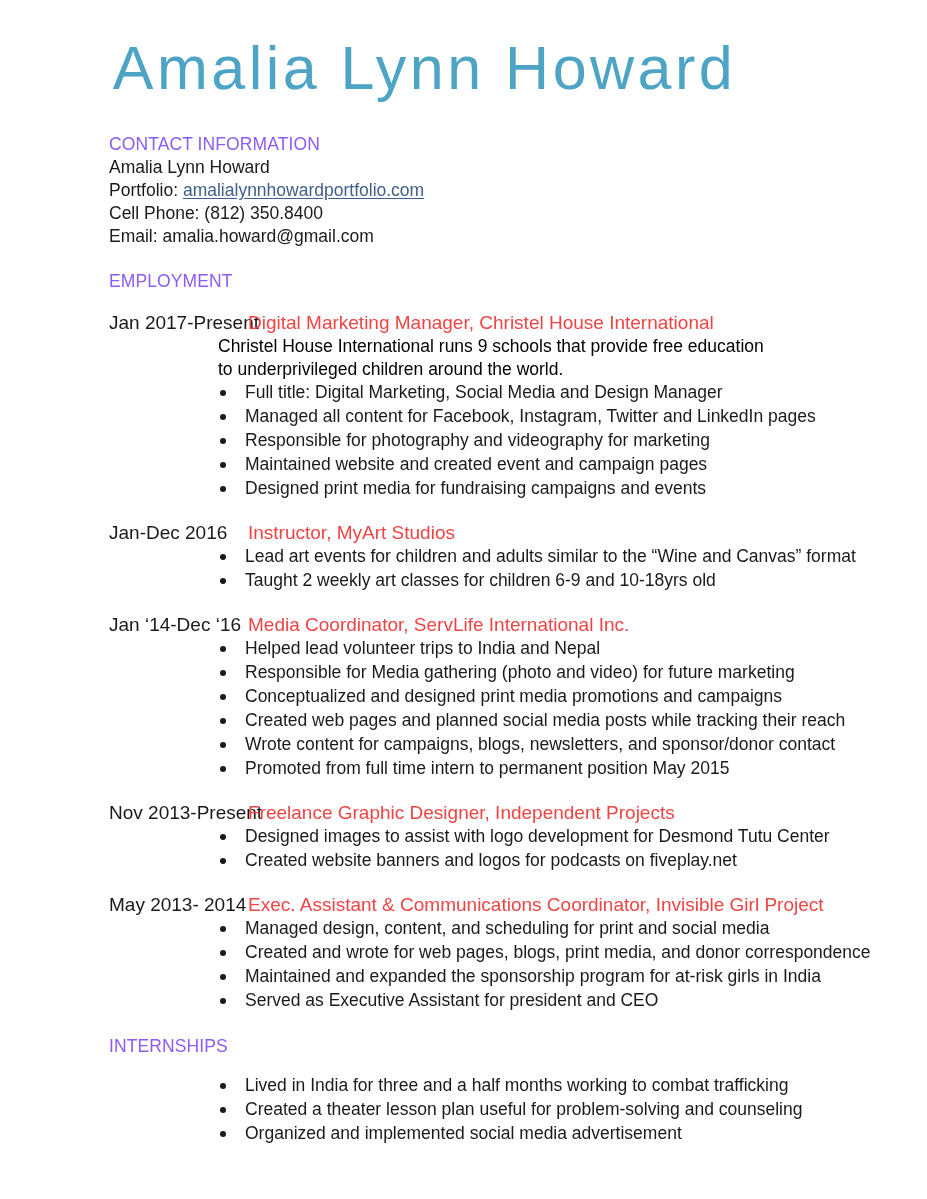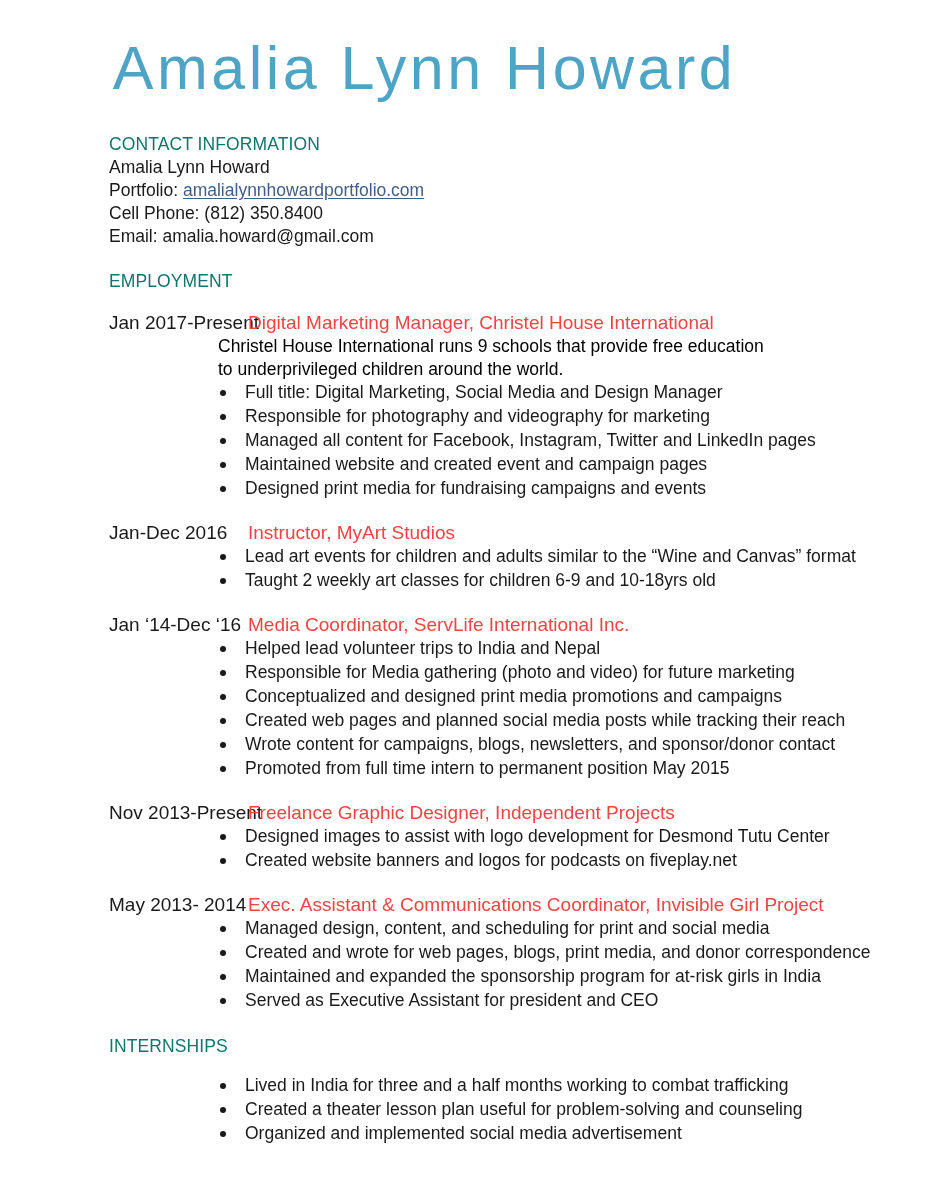--- a/index.html
+++ b/index.html
@@ -40,21 +40,21 @@
   
   .body-area {
     padding-left: 109px;
     padding-right: 60px;
     padding-top: 34px;
   }
 
   .section-heading {
     font-size: 17.5px;
     font-weight: 400;
-    color: #0f766e;
+    color: #8b5cf6;
     letter-spacing: 0.1px;
     line-height: 1.32;
     margin: 0;
   }
 
   .contact-line {
     font-size: 17.5px;
     font-weight: 400;
     color: #1a1a1a;
     line-height: 1.32;
@@ -145,22 +145,22 @@
 
     <div class="gap-sm"></div>
 
     <div class="entry">
       <div class="entry-date">Jan 2017-Present</div>
       <div class="entry-title">Digital Marketing Manager, Christel House International</div>
     </div>
     <div class="entry-desc">Christel House International runs 9 schools that provide free education to underprivileged children around the world.</div>
     <ul class="bullets">
       <li>Full title: Digital Marketing, Social Media and Design Manager</li>
+      <li>Managed all content for Facebook, Instagram, Twitter and LinkedIn pages</li>
       <li>Responsible for photography and videography for marketing</li>
-      <li>Managed all content for Facebook, Instagram, Twitter and LinkedIn pages</li>
       <li>Maintained website and created event and campaign pages</li>
       <li>Designed print media for fundraising campaigns and events</li>
     </ul>
 
     <div class="gap-entry"></div>
 
     <div class="entry">
       <div class="entry-date">Jan-Dec 2016</div>
       <div class="entry-title">Instructor, MyArt Studios</div>
     </div>

